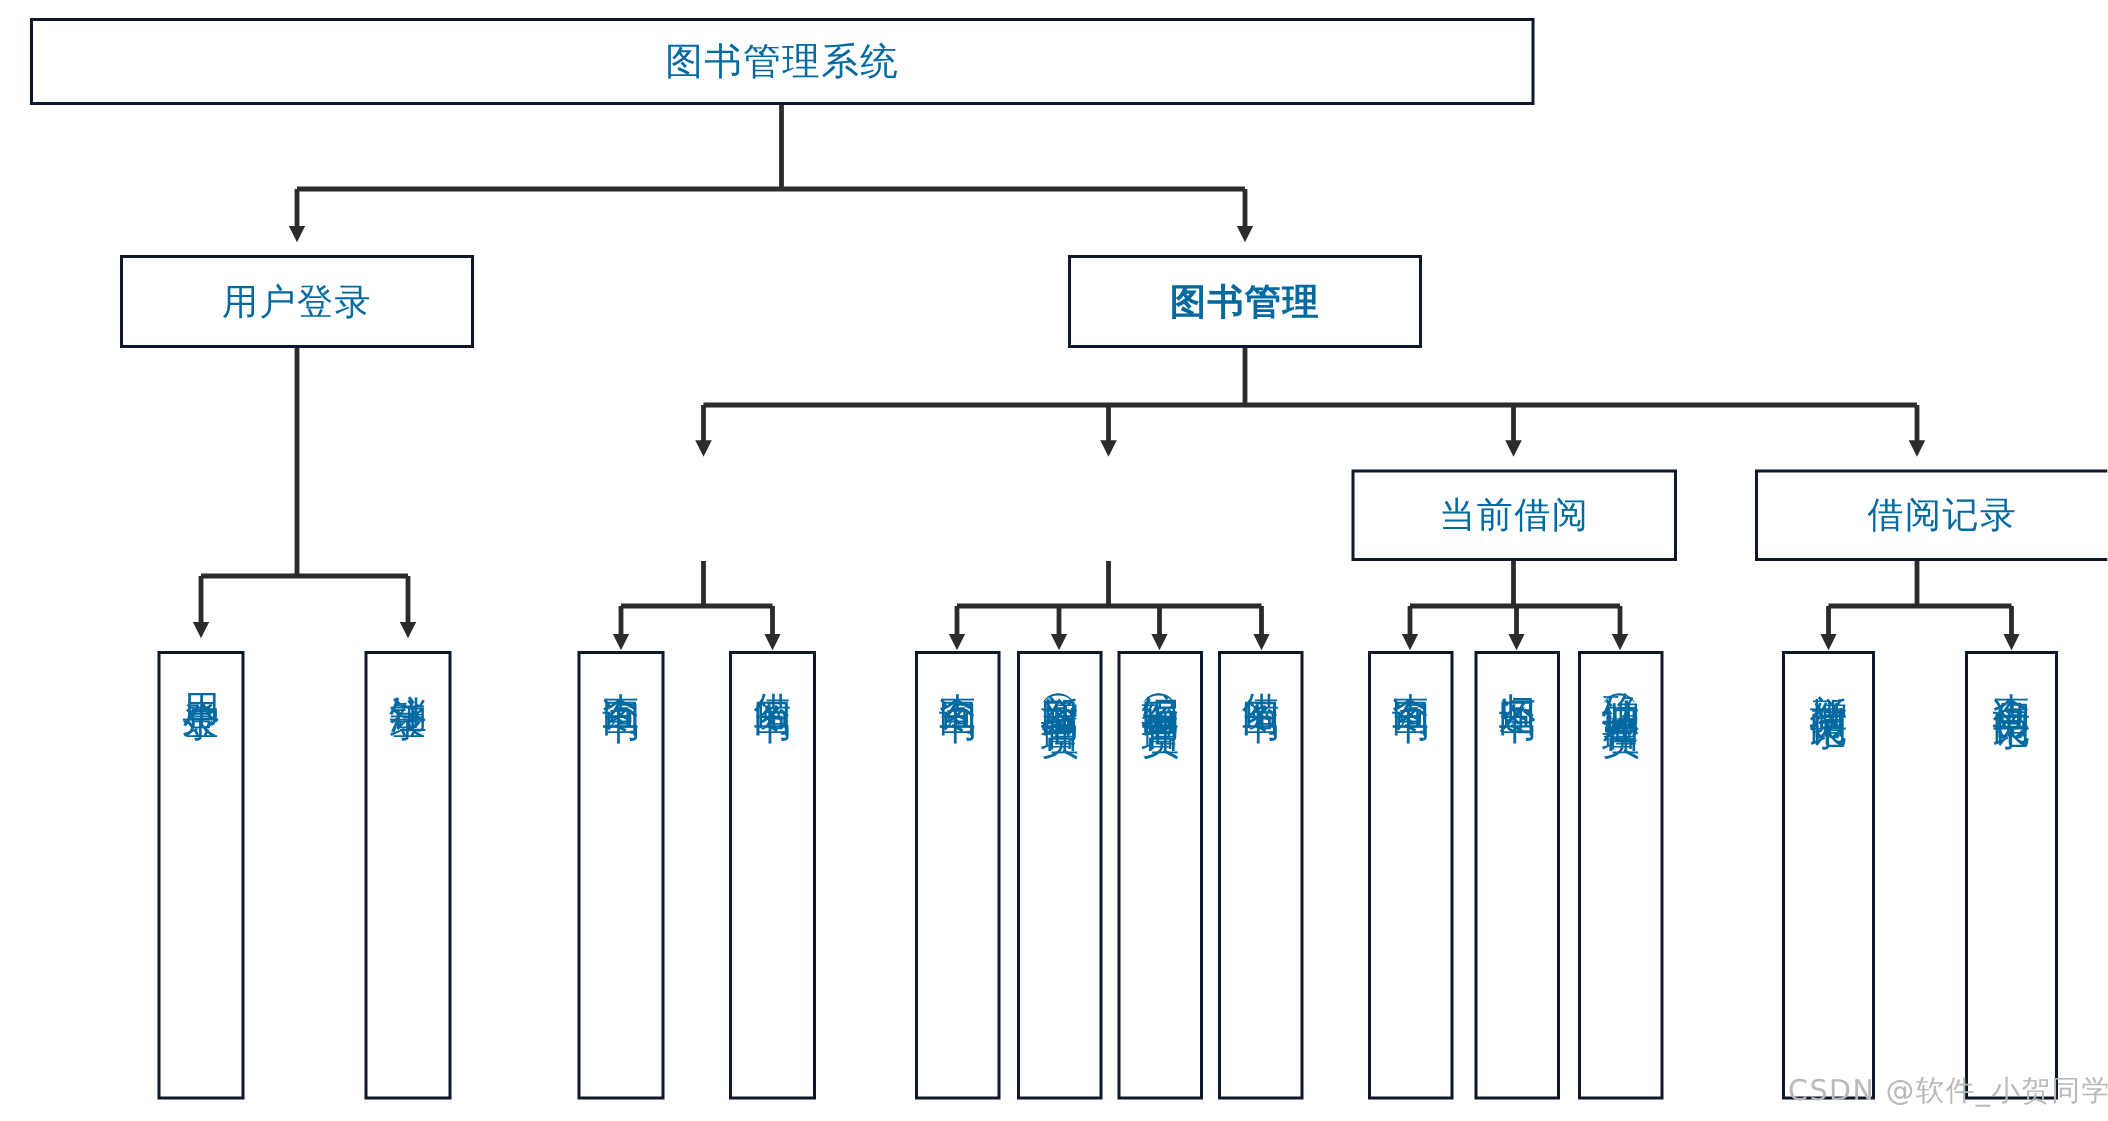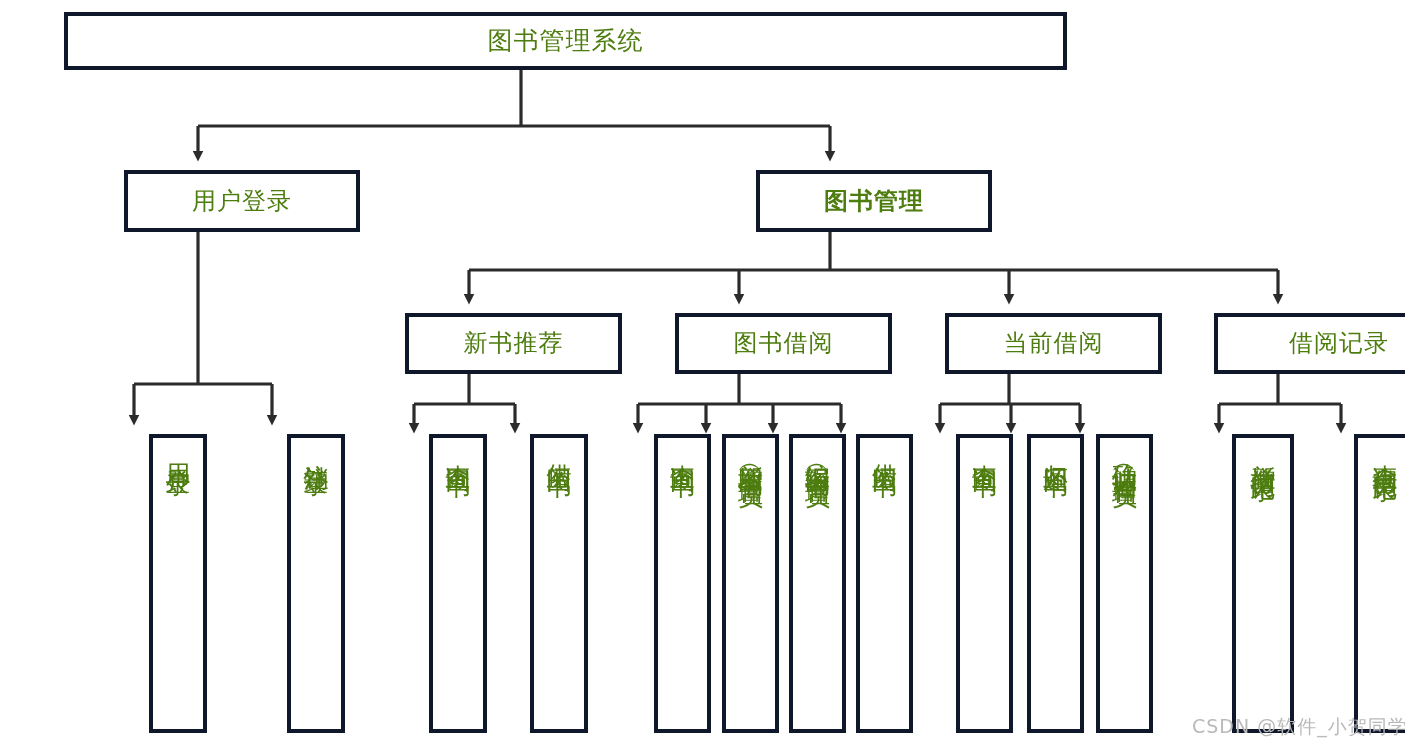--- a/index.html
+++ b/index.html
@@ -20,27 +20,26 @@
   svg.diagram-canvas {
     position: absolute;
     left: 0;
     top: 0;
     width: 1405px;
     height: 747px;
   }
   .node-box {
     position: absolute;
     box-sizing: border-box;
-    border: 4px solid #0f172a;
+    border: 2px solid #0f172a;
     background: #ffffff;
     display: flex;
     align-items: center;
     justify-content: center;
-    color: #4d7c0f;
-    margin-left: 44px;
+    color: #0369a1;
   }
   .node-label {
     display: block;
     text-align: center;
     line-height: 1.12;
     letter-spacing: 1px;
   }
   .node-horizontal .node-label {
     writing-mode: horizontal-tb;
     font-size: 24px;
@@ -128,26 +127,20 @@
     <span class="node-label">图书管理系统</span>
   </div>
 
   <div class="node-box node-horizontal level-one" style="left:80px; top:170px; width:236px; height:62px;">
     <span class="node-label">用户登录</span>
   </div>
   <div class="node-box node-horizontal level-one" style="left:712px; top:170px; width:236px; height:62px;font-weight:bold;">
     <span class="node-label">图书管理</span>
   </div>
 
-  <div class="node-box node-horizontal level-two" style="left:361px; top:313px; width:217px; height:61px;">
-    <span class="node-label">新书推荐</span>
-  </div>
-  <div class="node-box node-horizontal level-two" style="left:631px; top:313px; width:217px; height:61px;">
-    <span class="node-label">图书借阅</span>
-  </div>
   <div class="node-box node-horizontal level-two" style="left:901px; top:313px; width:217px; height:61px;justify-content:center;">
     <span class="node-label">当前借阅</span>
   </div>
   <div class="node-box node-horizontal level-two" style="left:1170px; top:313px; width:250px; height:61px;">
     <span class="node-label">借阅记录</span>
   </div>
 
   <div class="node-box node-vertical" style="left:105px; top:434px; width:58px; height:299px;">
     <span class="node-label">用户登录</span>
   </div>

